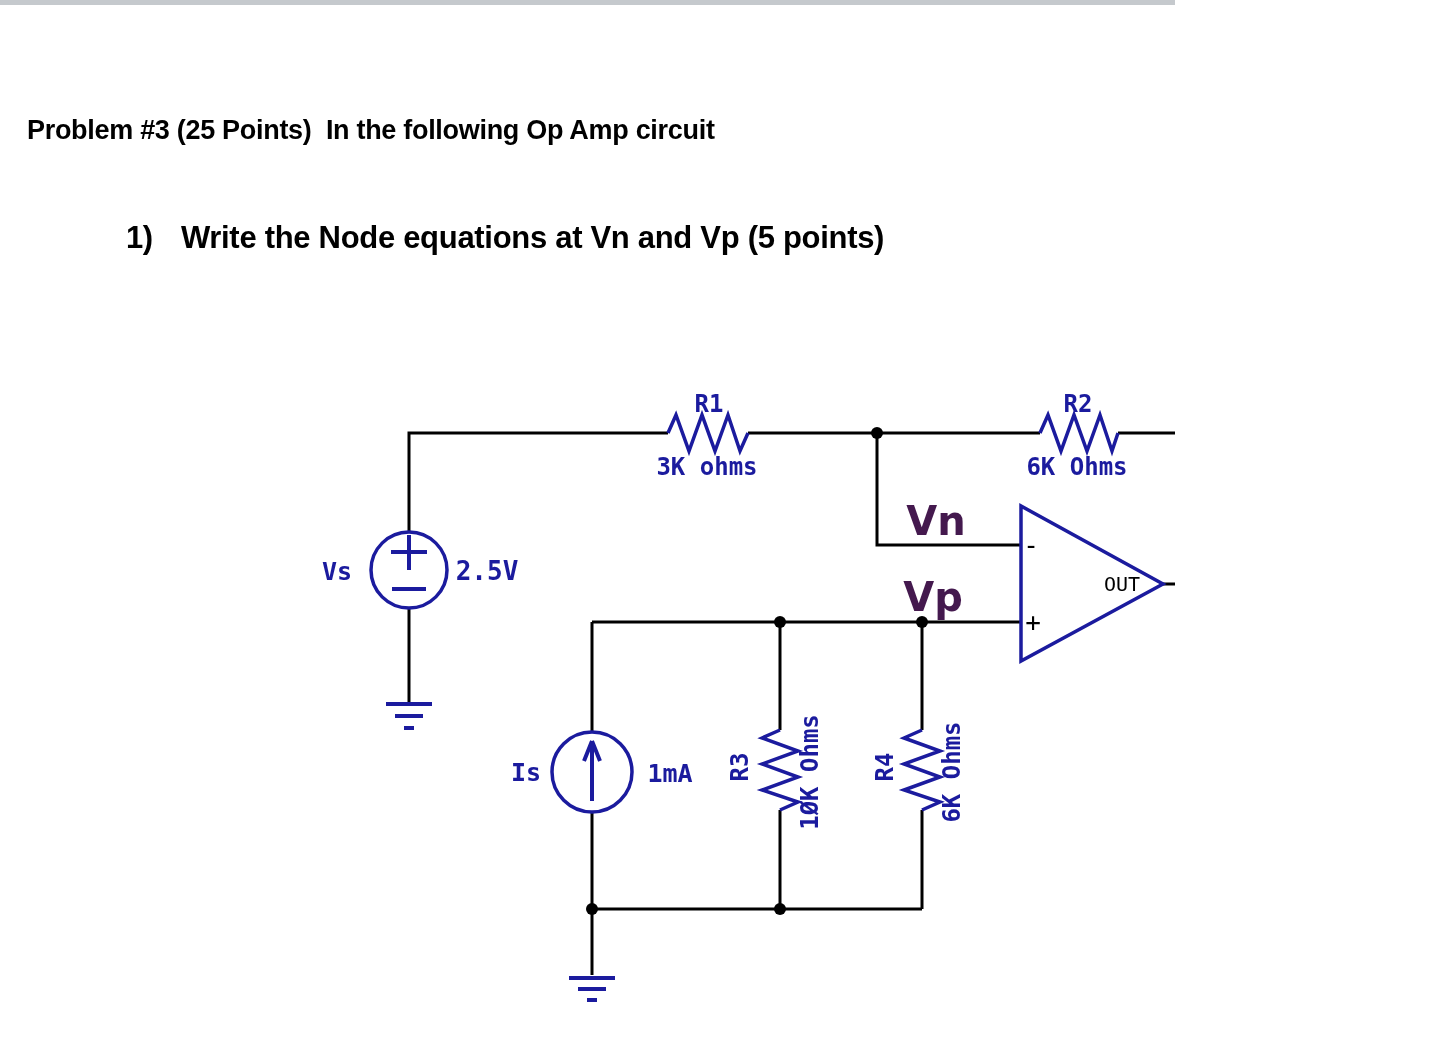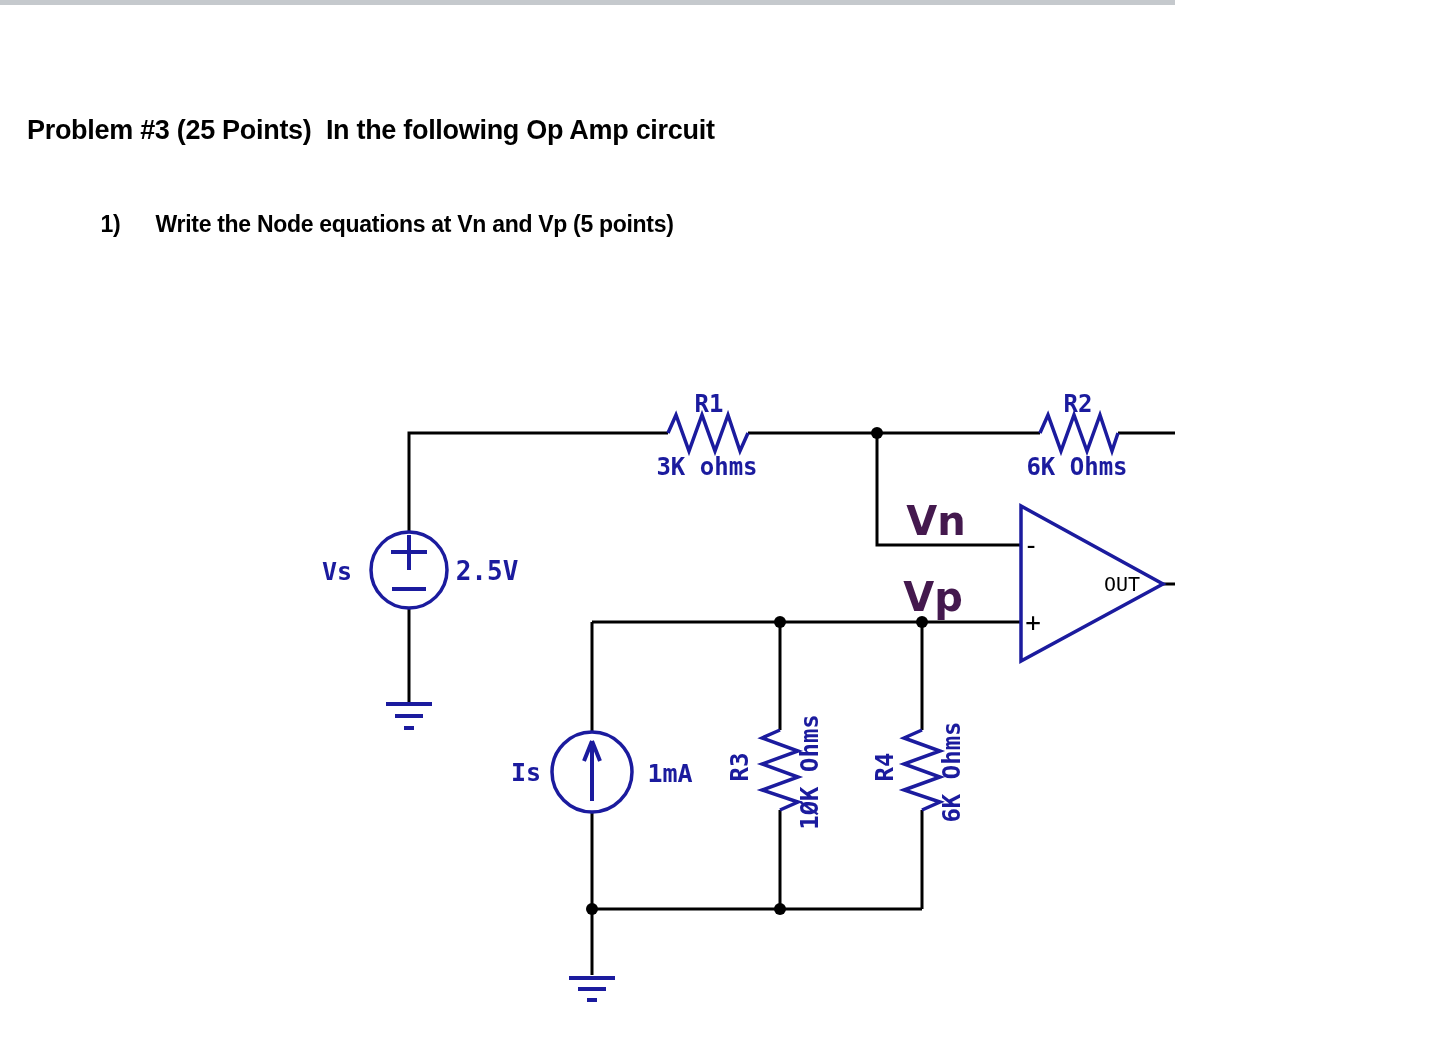--- a/index.html
+++ b/index.html
@@ -14,22 +14,22 @@
     position:absolute;top:0;left:0;
     width:1446px;height:5px;
     background:#c5c9cd;
   }
   .title{
     position:absolute;top:115px;left:27px;
     font-size:27px;font-weight:700;color:#000;
     white-space:pre;letter-spacing:-0.3px;
   }
   .items{
-    position:absolute;top:184px;left:64px;
-    font-size:23px;font-weight:600;color:#000;
+    position:absolute;top:184px;left:76px;
+    font-size:31px;font-weight:600;color:#000;
     letter-spacing:-0.3px;
   }
   .item-row{height:43px;white-space:pre;}
   .item-num{display:inline-block;width:55px;}
   svg.circuit{position:absolute;top:0;left:0;}
   .wire{stroke:#000000;stroke-width:3;fill:none;}
   .comp{stroke:#1b1b9e;stroke-width:3.5;fill:none;}
   .comp-thick{stroke:#1b1b9e;stroke-width:4;fill:none;}
   .dot{fill:#000000;}
   .navy-text{

